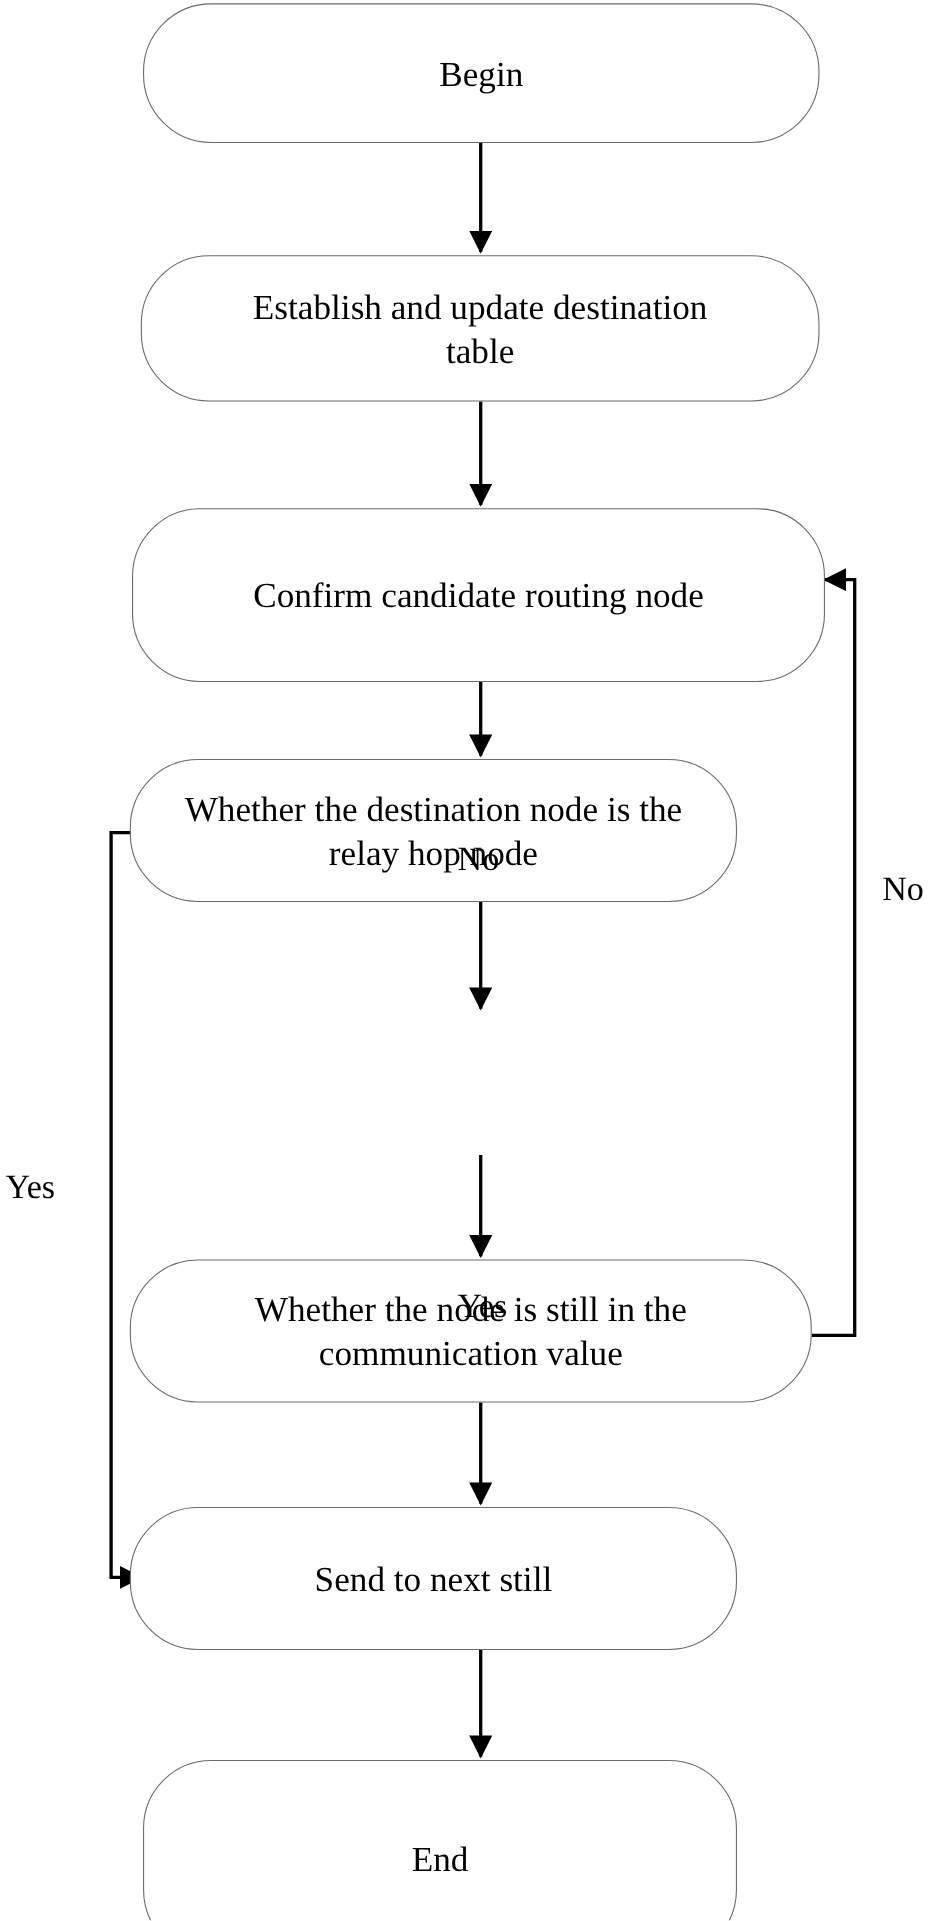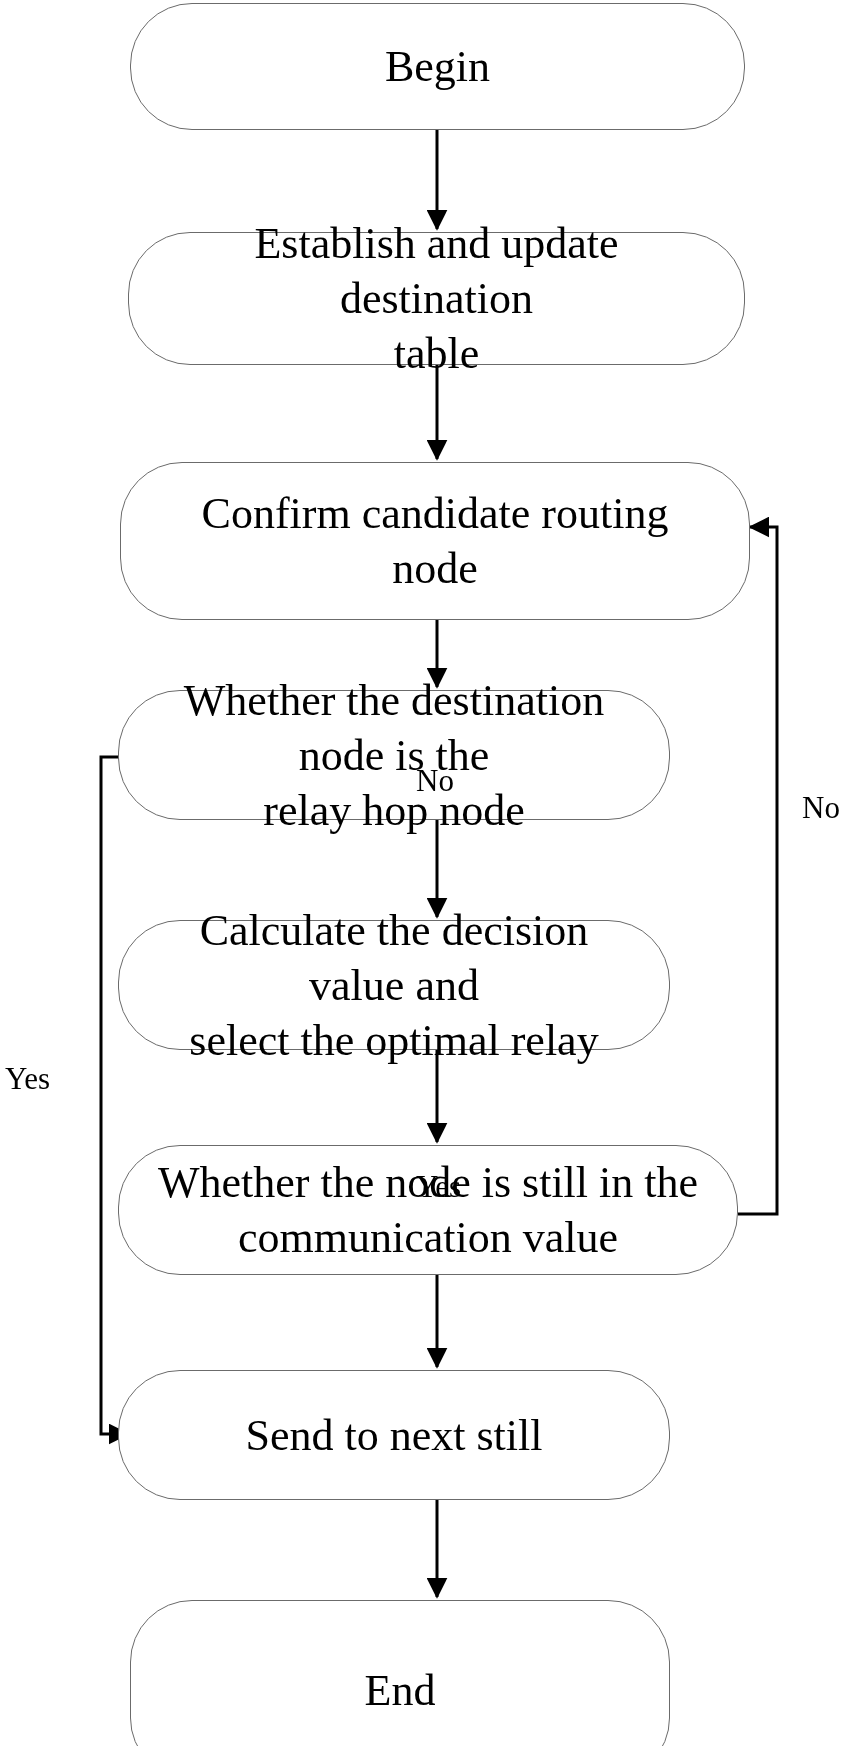--- a/index.html
+++ b/index.html
@@ -19,21 +19,21 @@
     position: absolute;
     box-sizing: border-box;
     border: 1.4px solid #6b6b6b;
     border-radius: 62px;
     background: #ffffff;
     display: flex;
     align-items: center;
     justify-content: center;
     text-align: center;
     color: #000000;
-    font-size: 44px;
+    font-size: 32px;
     line-height: 1.25;
     padding: 4px 38px;
     z-index: 3;
   }
   .node-text {
     display: block;
     white-space: pre-line;
   }
   .edge-label {
     position: absolute;
@@ -95,24 +95,20 @@
 
   <div class="node" style="left:120px; top:462px; width:630px; height:158px;">
     <span class="node-text">Confirm candidate routing node</span>
   </div>
 
   <div class="node" style="left:118px; top:690px; width:552px; height:130px;">
     <span class="node-text">Whether the destination node is the
 relay hop node</span>
   </div>
 
-  <div class="node" style="left:118px; top:920px; width:552px; height:130px;">
-    <span class="node-text">Calculate the decision value and
-select the optimal relay</span>
-  </div>
 
   <div class="node" style="left:118px; top:1145px; width:620px; height:130px;">
     <span class="node-text">Whether the node is still in the
 communication value</span>
   </div>
 
   <div class="node" style="left:118px; top:1370px; width:552px; height:130px;">
     <span class="node-text">Send to next still</span>
   </div>
 

